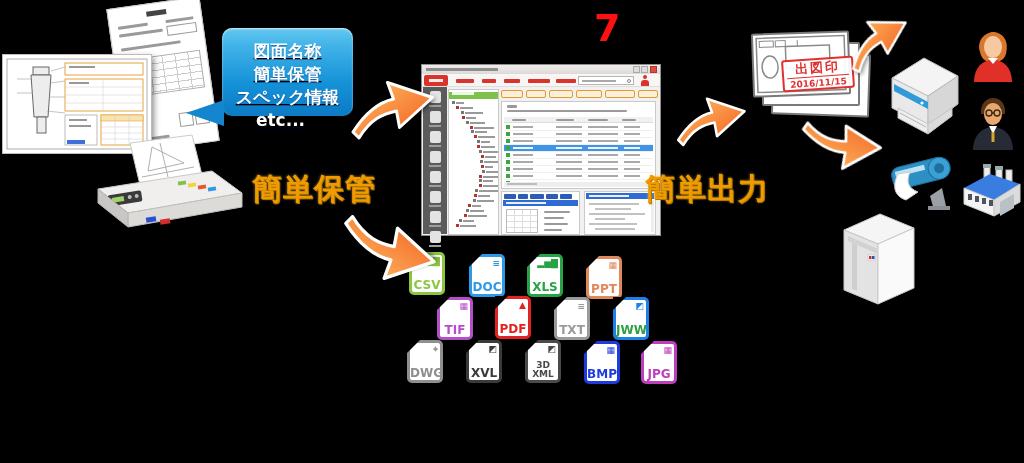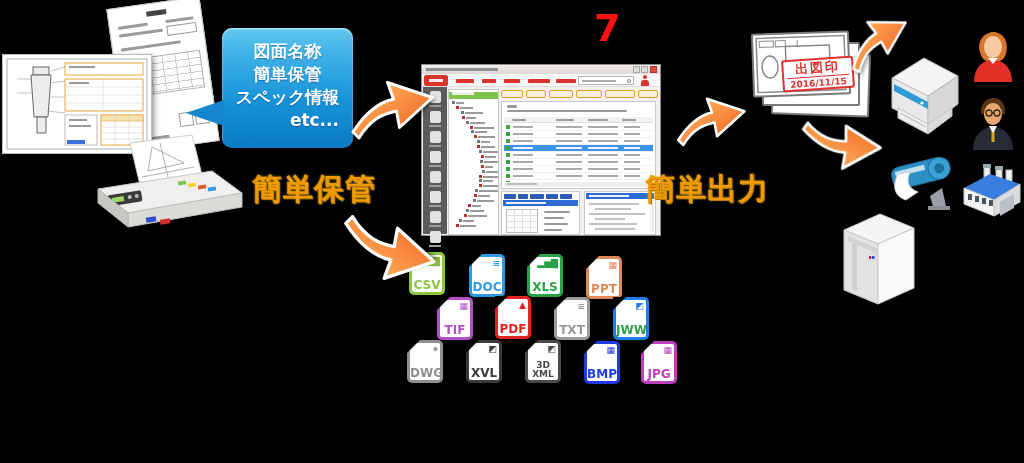--- a/index.html
+++ b/index.html
@@ -18,29 +18,29 @@
   .doc-form .f-grid{position:absolute;left:8px;top:52px;width:78px;height:38px;border:1px solid #aaa;
       background:repeating-linear-gradient(180deg,transparent 0 6px,#ccc 6px 7px),
                  repeating-linear-gradient(90deg,transparent 0 12px,#ccc 12px 13px);}
   .doc-drawing{position:absolute;left:2px;top:54px;width:150px;height:100px;background:#fff;
                border:1px solid #bdbdbd;box-shadow:2px 3px 6px rgba(0,0,0,.45);}
 
   
   .scanner{position:absolute;left:90px;top:133px;width:158px;height:100px;}
 
   
-  .bubble{position:absolute;left:222px;top:28px;width:131px;height:120px;border-radius:10px;
+  .bubble{position:absolute;left:222px;top:28px;width:131px;height:88px;border-radius:10px;
           background:linear-gradient(180deg,#63c8f0 0%,var(--bubble-top) 20%,#1592d8 62%,var(--bubble-bottom) 100%);
-          box-shadow:inset 0 1px 2px rgba(255,255,255,.7),1px 2px 5px rgba(0,0,0,.5);z-index:15;}
+          box-shadow:inset 0 1px 2px rgba(255,255,255,.7),1px 2px 5px rgba(0,0,0,.5);z-index:15;text-decoration:underline;}
   .bubble::before{content:"";position:absolute;left:-36px;top:72px;width:0;height:0;border-style:solid;
           border-width:13px 38px 13px 0;border-color:transparent #1386cf transparent transparent;}
   .bubble-lines{padding-top:12px;}
   .bubble-line{color:#fff;font-weight:bold;font-size:17px;line-height:23px;text-align:center;
           text-shadow:0 1px 1px rgba(0,0,60,.35);}
-  .bubble-line.etc{text-align:right;padding-right:14px;}
+  .bubble-line.etc{padding-right:14px;}
 
   
   .easy-label{position:absolute;font-size:30px;font-weight:bold;color:var(--easy-label);
           letter-spacing:1px;z-index:40;text-shadow:1px 1px 0 #b57700,0 0 3px rgba(255,210,90,.6);}
   #easy-store{left:252px;top:169px;}
   #easy-output{left:645px;top:169px;}
   .step7{position:absolute;left:594px;top:6px;font-size:38px;font-weight:bold;color:var(--step7);z-index:40;}
 
   
   .arrow{position:absolute;z-index:30;filter:drop-shadow(1px 2px 2px rgba(0,0,0,.45));}

